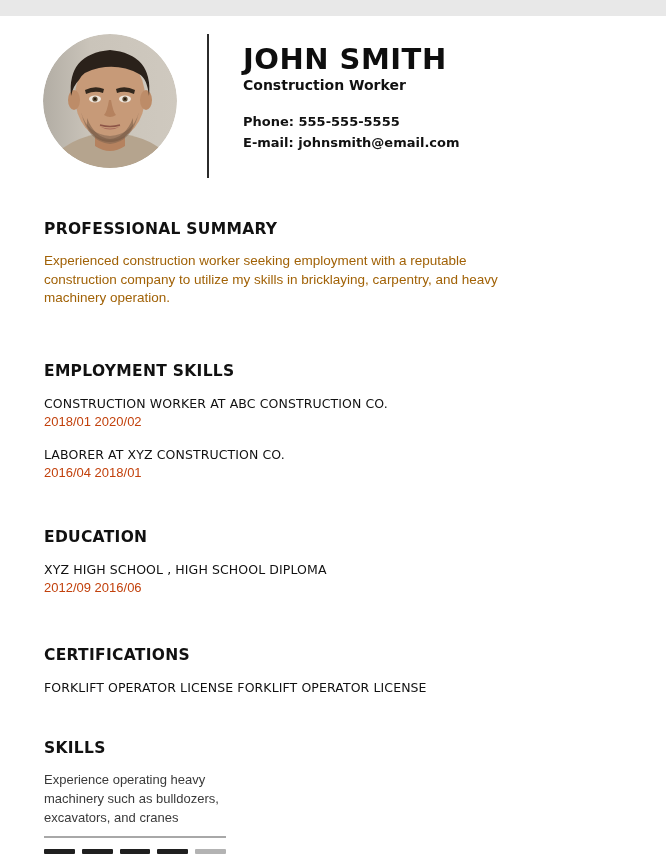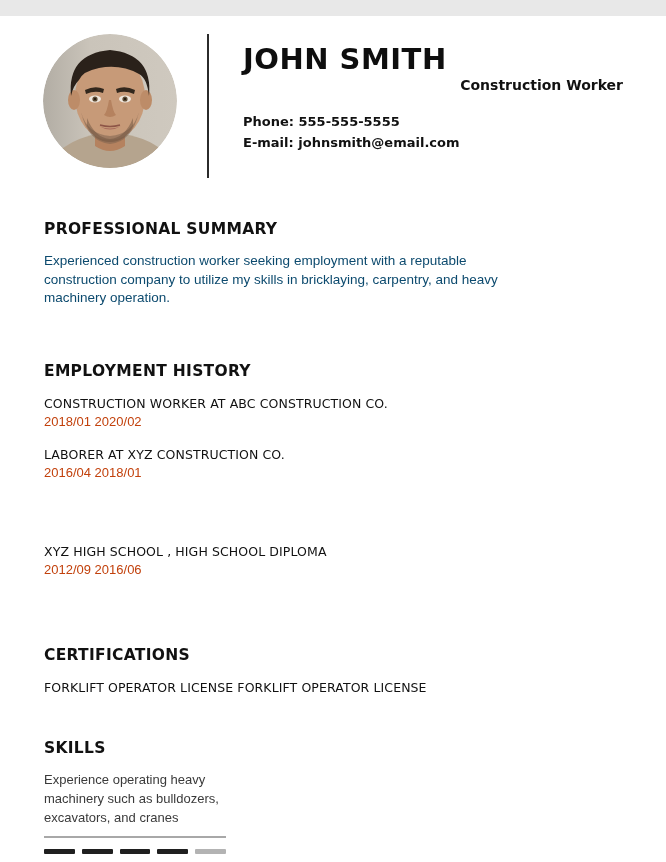--- a/index.html
+++ b/index.html
@@ -25,35 +25,35 @@
     width:2px; height:144px; background:#2b2b2b;
   }
   .head-block { position:absolute; left:243px; top:28px; width:380px; }
   .name {
     font-family:"DejaVu Sans", sans-serif;
     font-weight:bold; font-size:29px; line-height:31px;
     letter-spacing:0.5px; color:#0e0e0e; white-space:nowrap;
   }
   .role {
     font-family:"DejaVu Sans", sans-serif;
-    font-weight:bold; font-size:14px; color:#111; margin-top:2px;text-align:right;
+    font-weight:bold; font-size:14px; color:#111; margin-top:2px;
   }
   .contact { margin-top:18px; }
   .contact-line {
     font-family:"DejaVu Sans", sans-serif;
     font-weight:bold; font-size:13px; line-height:21px; color:#111;
   }
   
   .section { position:absolute; left:44px; right:56px; }
   .sec-heading {
     font-family:"DejaVu Sans", sans-serif;
     font-weight:bold; font-size:15.5px; letter-spacing:0.3px; color:#111;
   }
   .body-text {
-    font-size:13.5px; line-height:18.7px; color:#0c4a6e;
+    font-size:13.5px; line-height:18.7px; color:#a16207;
     max-width:480px; margin-top:14px;
   }
   .entry { margin-top:15px; }
   .entry-title {
     font-family:"DejaVu Sans", sans-serif;
     font-weight:normal; font-size:12.5px; letter-spacing:0.1px; color:#111;
     line-height:17px;
   }
   .entry-dates { font-size:13px; color:#c2410c; line-height:18px; margin-top:1px; }
   
@@ -139,32 +139,33 @@
       </div>
     </div>
   </div>
 
   <div class="section" style="top:204px;">
     <div class="sec-heading">PROFESSIONAL SUMMARY</div>
     <div class="body-text">Experienced construction worker seeking employment with a reputable construction company to utilize my skills in bricklaying, carpentry, and heavy machinery operation.</div>
   </div>
 
   <div class="section" style="top:346px;">
-    <div class="sec-heading">EMPLOYMENT HISTORY</div>
+    <div class="sec-heading">EMPLOYMENT SKILLS</div>
     <div class="entry">
       <div class="entry-title">CONSTRUCTION WORKER AT ABC CONSTRUCTION CO.</div>
       <div class="entry-dates">2018/01 2020/02</div>
     </div>
     <div class="entry">
       <div class="entry-title">LABORER AT XYZ CONSTRUCTION CO.</div>
       <div class="entry-dates">2016/04 2018/01</div>
     </div>
   </div>
 
   <div class="section" style="top:512px;">
+    <div class="sec-heading">EDUCATION</div>
     <div class="entry">
       <div class="entry-title">XYZ HIGH SCHOOL , HIGH SCHOOL DIPLOMA</div>
       <div class="entry-dates">2012/09 2016/06</div>
     </div>
   </div>
 
   <div class="section" style="top:723px;">
     <div class="sec-heading">SKILLS</div>
   </div>
 

